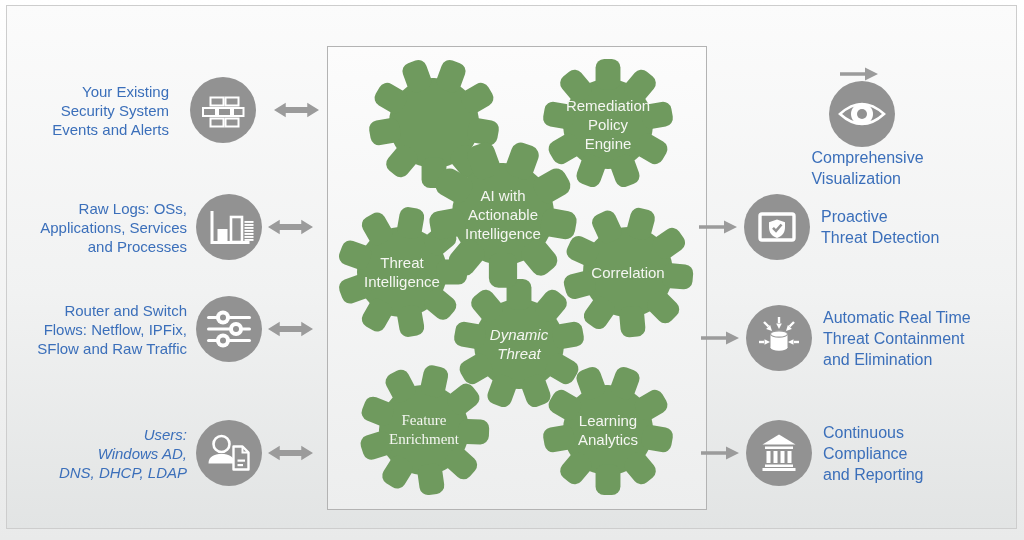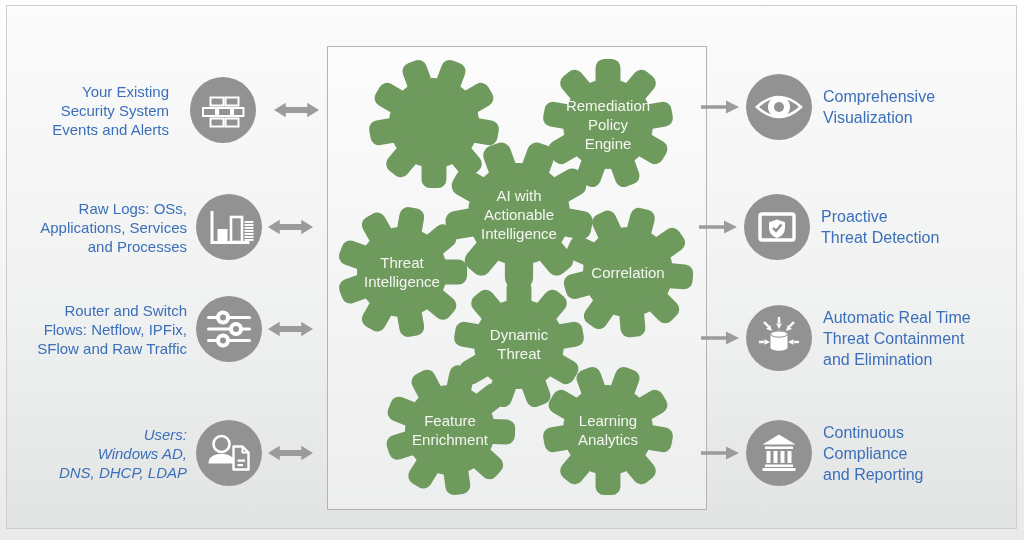--- a/index.html
+++ b/index.html
@@ -64,21 +64,21 @@
         <rect x="57" y="2" width="26" height="32" rx="9" transform="rotate(240 70 70)"></rect>
         <rect x="57" y="2" width="26" height="32" rx="9" transform="rotate(280 70 70)"></rect>
         <rect x="57" y="2" width="26" height="32" rx="9" transform="rotate(320 70 70)"></rect>
       </g>
         </svg>
       <div class="gear-label">Remediation
 Policy
 Engine</div>
     </div>
 
-    <div class="gear" style="left:436px;top:132px;width:152px;height:152px;z-index:2;">
+    <div class="gear" style="left:420px;top:132px;width:152px;height:152px;z-index:2;">
       <svg viewBox="0 0 140 140">
           <g fill="#6f9a5e" transform="rotate(20 70 70)">
         <circle cx="70" cy="70" r="47"></circle>
         <rect x="57" y="2" width="26" height="32" rx="9"></rect>
         <rect x="57" y="2" width="26" height="32" rx="9" transform="rotate(40 70 70)"></rect>
         <rect x="57" y="2" width="26" height="32" rx="9" transform="rotate(80 70 70)"></rect>
         <rect x="57" y="2" width="26" height="32" rx="9" transform="rotate(120 70 70)"></rect>
         <rect x="57" y="2" width="26" height="32" rx="9" transform="rotate(160 70 70)"></rect>
         <rect x="57" y="2" width="26" height="32" rx="9" transform="rotate(200 70 70)"></rect>
         <rect x="57" y="2" width="26" height="32" rx="9" transform="rotate(240 70 70)"></rect>
@@ -121,40 +121,40 @@
         <rect x="57" y="2" width="26" height="32" rx="9" transform="rotate(160 70 70)"></rect>
         <rect x="57" y="2" width="26" height="32" rx="9" transform="rotate(200 70 70)"></rect>
         <rect x="57" y="2" width="26" height="32" rx="9" transform="rotate(240 70 70)"></rect>
         <rect x="57" y="2" width="26" height="32" rx="9" transform="rotate(280 70 70)"></rect>
         <rect x="57" y="2" width="26" height="32" rx="9" transform="rotate(320 70 70)"></rect>
       </g>
         </svg>
       <div class="gear-label">Correlation</div>
     </div>
 
-    <div class="gear" style="left:445px;top:271px;width:134px;height:134px;">
+    <div class="gear" style="left:445px;top:271px;width:134px;height:134px;font-style:italic;">
       <svg viewBox="0 0 140 140">
           <g fill="#6f9a5e" transform="rotate(0 70 70)">
         <circle cx="70" cy="70" r="47"></circle>
         <rect x="57" y="2" width="26" height="32" rx="9"></rect>
         <rect x="57" y="2" width="26" height="32" rx="9" transform="rotate(40 70 70)"></rect>
         <rect x="57" y="2" width="26" height="32" rx="9" transform="rotate(80 70 70)"></rect>
         <rect x="57" y="2" width="26" height="32" rx="9" transform="rotate(120 70 70)"></rect>
         <rect x="57" y="2" width="26" height="32" rx="9" transform="rotate(160 70 70)"></rect>
         <rect x="57" y="2" width="26" height="32" rx="9" transform="rotate(200 70 70)"></rect>
         <rect x="57" y="2" width="26" height="32" rx="9" transform="rotate(240 70 70)"></rect>
         <rect x="57" y="2" width="26" height="32" rx="9" transform="rotate(280 70 70)"></rect>
         <rect x="57" y="2" width="26" height="32" rx="9" transform="rotate(320 70 70)"></rect>
       </g>
         </svg>
       <div class="gear-label">Dynamic
 Threat</div>
     </div>
 
-    <div class="gear" style="left:376px;top:357px;width:134px;height:134px;">
+    <div class="gear" style="left:350px;top:357px;width:134px;height:134px;font-family:Liberation Serif, serif;">
       <svg viewBox="0 0 140 140">
           <g fill="#6f9a5e" transform="rotate(12 70 70)">
         <circle cx="70" cy="70" r="47"></circle>
         <rect x="57" y="2" width="26" height="32" rx="9"></rect>
         <rect x="57" y="2" width="26" height="32" rx="9" transform="rotate(40 70 70)"></rect>
         <rect x="57" y="2" width="26" height="32" rx="9" transform="rotate(80 70 70)"></rect>
         <rect x="57" y="2" width="26" height="32" rx="9" transform="rotate(120 70 70)"></rect>
         <rect x="57" y="2" width="26" height="32" rx="9" transform="rotate(160 70 70)"></rect>
         <rect x="57" y="2" width="26" height="32" rx="9" transform="rotate(200 70 70)"></rect>
         <rect x="57" y="2" width="26" height="32" rx="9" transform="rotate(240 70 70)"></rect>
@@ -266,21 +266,21 @@
         <path d="M37.5,26.5 h9 l6,6 v17 h-15 z" fill="#929292" stroke="#ffffff" stroke-width="2.4" stroke-linejoin="round"></path>
         <path d="M46.5,26.5 v6 h6" fill="none" stroke="#ffffff" stroke-width="2"></path>
         <rect x="41.5" y="39.5" width="7.5" height="2.2" fill="#ffffff"></rect>
         <rect x="41.5" y="44" width="5.5" height="2.2" fill="#ffffff"></rect>
       </svg>
       <svg class="arrow double-arrow" width="45" height="16" viewBox="0 0 46 16">
         <polygon fill="#9b9b9b" points="0,8 12,0.5 12,5 34,5 34,0.5 46,8 34,15.5 34,11 12,11 12,15.5"></polygon>
       </svg>
     </div>
 
-    <div class="side-item" style="left:694px;top:61px;width:322px;height:80px;">
+    <div class="side-item" style="left:694px;top:61px;width:322px;height:80px;flex-direction:column;">
       <svg class="arrow single-arrow" width="38" height="14" viewBox="0 0 38 14">
         <polygon fill="#9b9b9b" points="0,5.2 25,5.2 25,0.5 38,7 25,13.5 25,8.8 0,8.8"></polygon>
       </svg>
       <svg class="icon-circle" viewBox="0 0 66 66">
         <circle cx="33" cy="33" r="33" fill="#929292"></circle>
         <path d="M11,33 Q33,13 55,33 Q33,53 11,33 Z" fill="none" stroke="#ffffff" stroke-width="2.6"></path>
         <circle cx="33" cy="33" r="11" fill="#ffffff"></circle>
         <circle cx="33" cy="33" r="5" fill="#929292"></circle>
       </svg>
       <div class="out-label">Comprehensive

